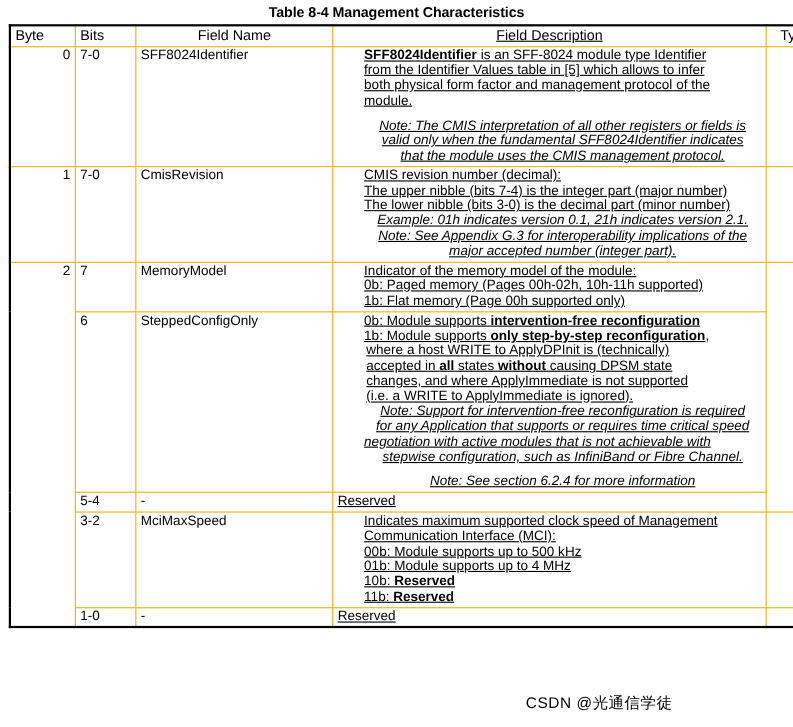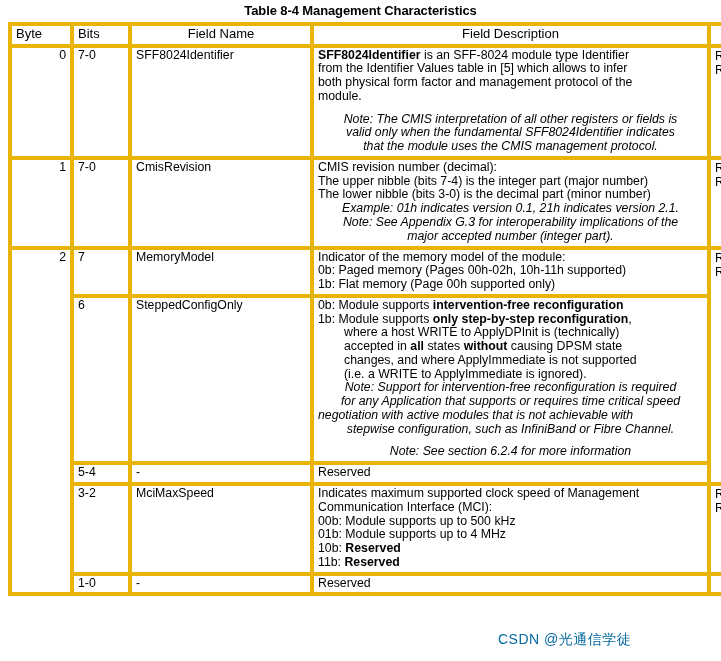--- a/index.html
+++ b/index.html
@@ -28,66 +28,66 @@
   #char-table {
     border-collapse: collapse;
     table-layout: fixed;
     margin-left: 8px;
     width: 704px;
     font-size: 12.3px;
     line-height: 1.12;
   }
 
   #char-table td, #char-table th {
-    border: 4px solid #eab308;
+    border: 1px solid #eab308;
     vertical-align: top;
     padding: 1px 4px 2px 4px;
     font-weight: normal;
   }
 
   
   #char-table {
     border: 2px solid #000000;
   }
 
   .col-byte   { width: 50px;  text-align: right; padding-right: 6px; }
   .col-bits   { width: 46px;  text-align: left; padding-right: 6px; }
   .col-field  { width: 170px; }
-  .col-desc   { width: 385px; }
+  .col-desc   { width: 385px; text-decoration: underline; }
   .col-type   { width: 45px;  }
 
   thead th {
     font-weight: bold;
     font-size: 13px;
     text-align: center;
     padding-top: 2px;
     padding-bottom: 2px;
     border-bottom: 2px solid #000000;
   }
   thead th.col-byte, thead th.col-bits { text-align: left; padding-left: 5px; }
 
   
   tr.byte-start > td { border-top: 2px solid #000000; }
 
-  .desc-line { display: block; }
+  .desc-line { display: block; margin-left: 24px; }
   .ital { font-style: italic; text-align: center; }
   .bold { font-weight: bold; }
   .spacer { display: block; height: 9px; }
   .indent { display: block; padding-left: 26px; }
   .justify { display: block; text-align: justify; text-align-last: left; }
 
   .type-cell { line-height: 1.18; }
   .type-mid { vertical-align: middle; }
 
   #watermark {
     position: absolute;
-    left: 498px;
+    left: 478px;
     top: 631px;
     font-size: 14px;
-    color: #0369a1;
+    color: #000000;
     letter-spacing: 0.5px;
     white-space: nowrap;
     pointer-events: none;
   }
 </style>
 </head>
 <body>
 
 <div id="table-title">Table 8-4 Management Characteristics</div>
 

